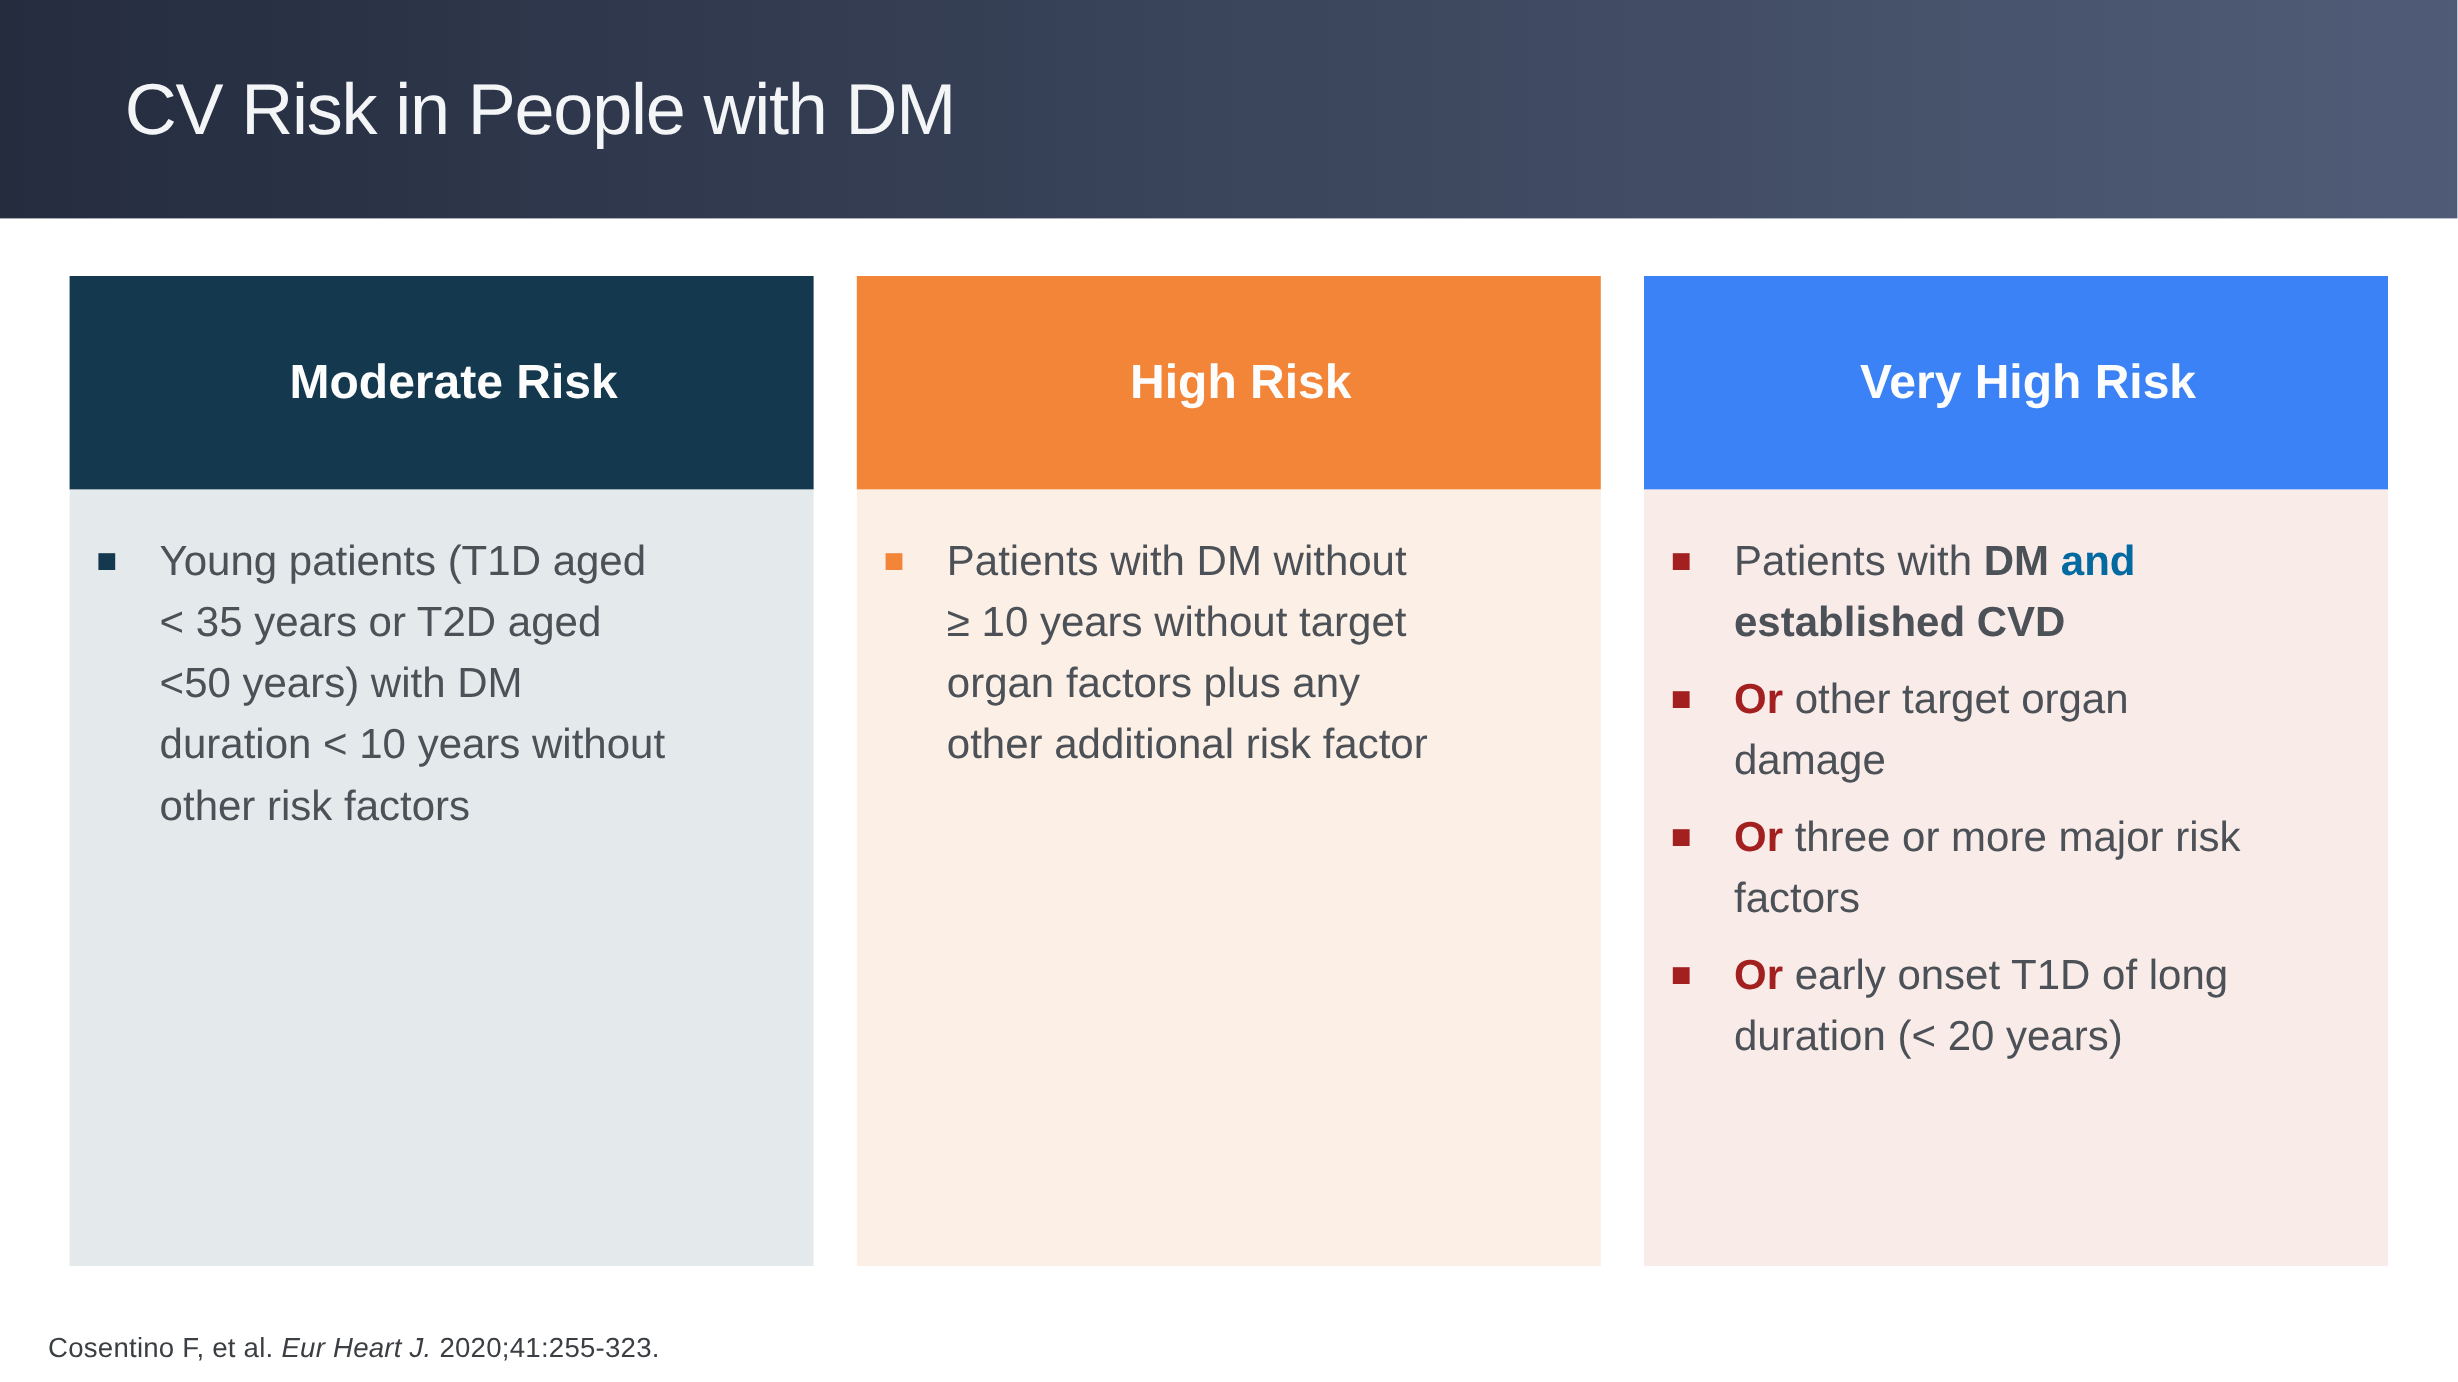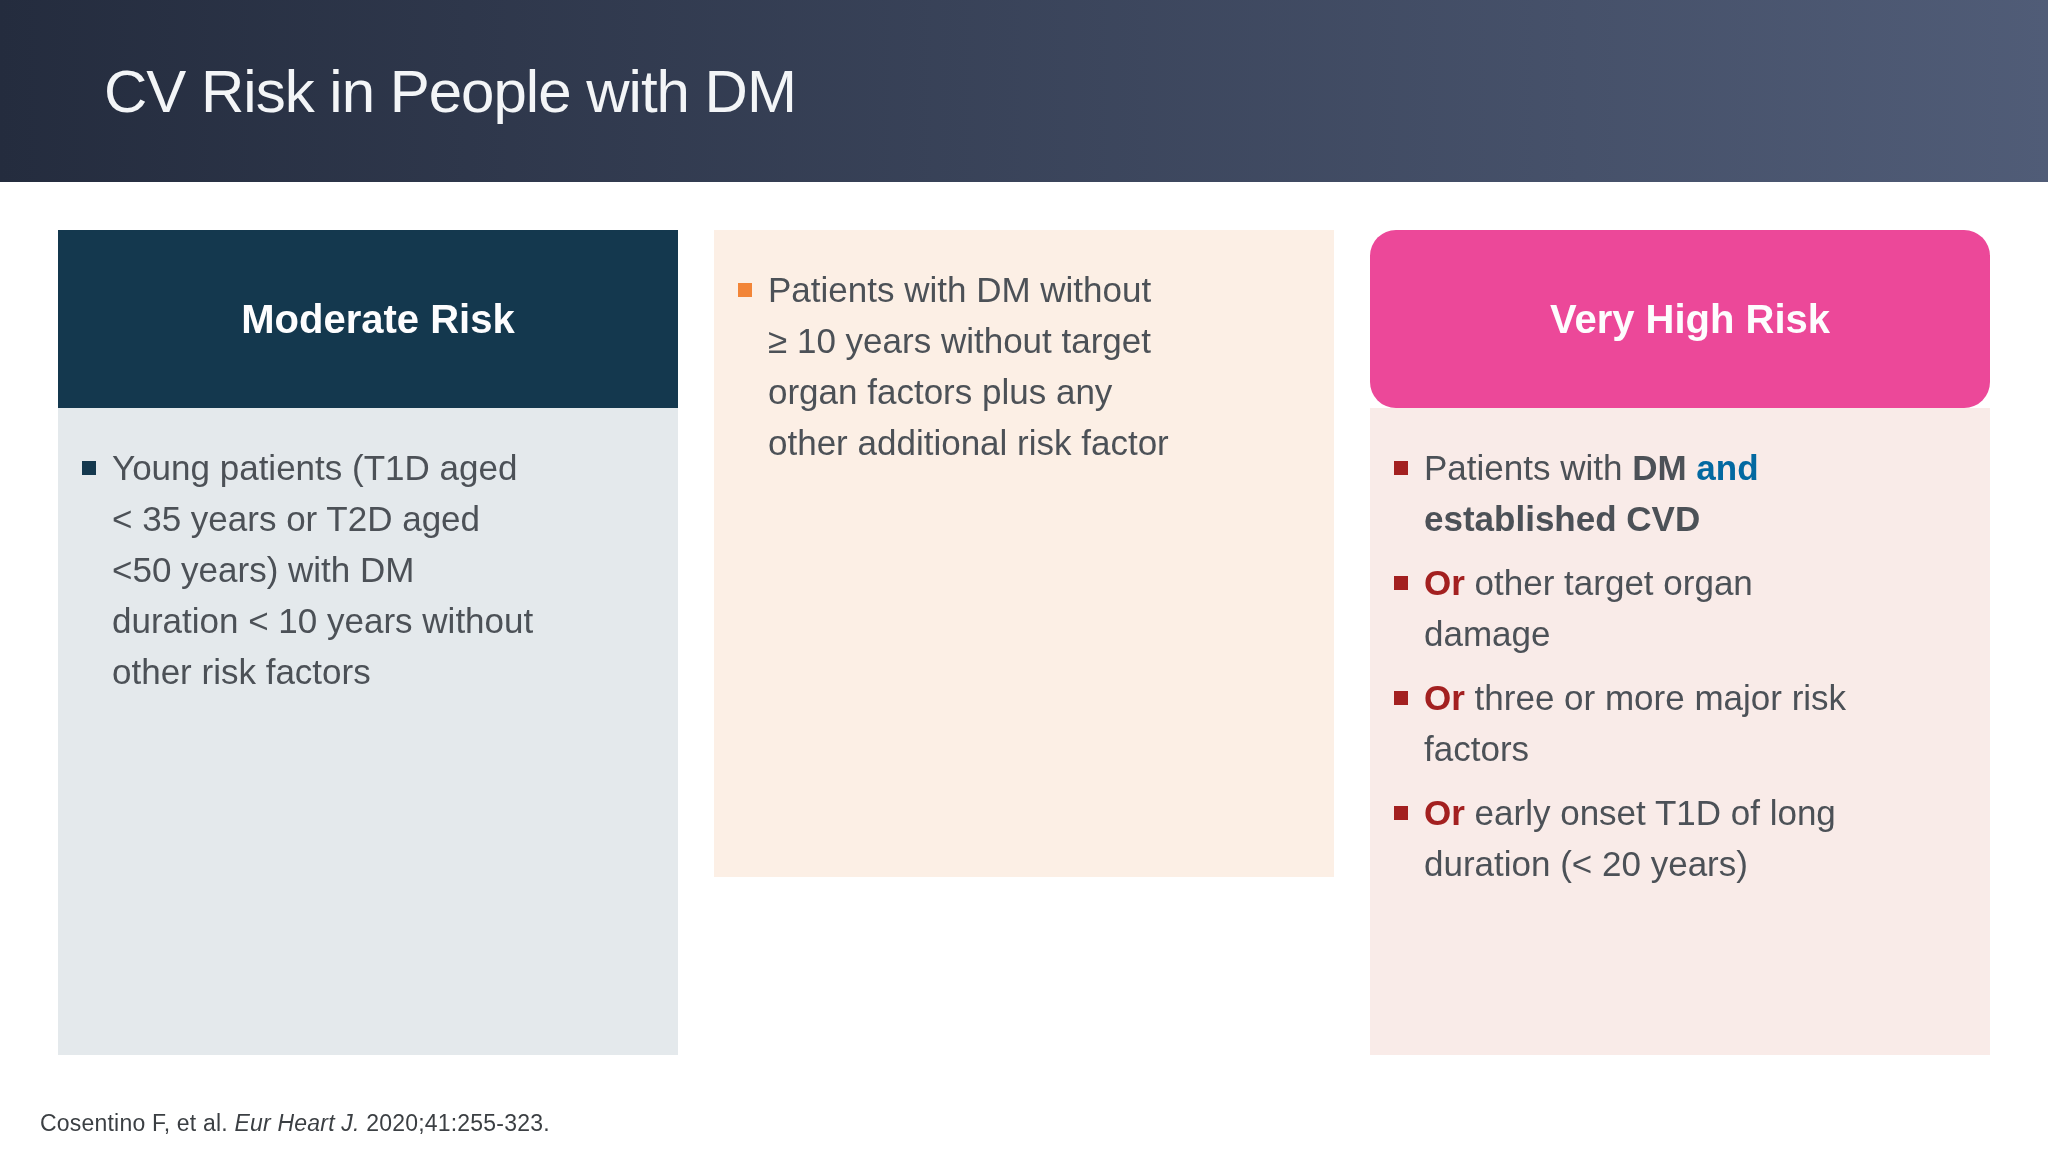--- a/index.html
+++ b/index.html
@@ -31,21 +31,21 @@
     height: 178px; flex: none;
     display: flex; align-items: center; justify-content: center;
     font-size: 40px; font-weight: 700; color: #fdfdfe; padding-left: 20px;
   }
   .card-body {
     height: 647px; flex: none;
     padding: 34px 26px 0 24px;
   }
   ul.items { list-style: none; }
   li.item {
-    display: grid; grid-template-columns: 14px 1fr; column-gap: 16px;
+    display: grid; grid-template-columns: 14px 1fr; column-gap: 37px;
     font-size: 35px; line-height: 51px; color: #4c5157;
     margin-bottom: 13px;
   }
   .bullet {
     width: 14px; height: 14px; margin-top: 19px;
     display: inline-block; flex: none;
   }
   .b { font-weight: 700; }
 
   
@@ -70,31 +70,32 @@
         <div class="card-body" style="background: rgb(228, 233, 236); color: rgb(76, 81, 87);">
           <ul class="items">
             <li class="item">
               <span class="bullet" style="background: rgb(20, 56, 78);"></span>
               <div class="text"><span>Young patients (T1D aged</span><br><span>&lt; 35 years or T2D aged</span><br><span>&lt;50 years) with DM</span><br><span>duration &lt; 10 years without</span><br><span>other risk factors</span></div>
             </li>
           </ul>
         </div>
       </section>
       <section class="card">
+        <div class="card-header" style="background: rgb(242, 133, 56);">High Risk</div>
         <div class="card-body" style="background: rgb(252, 239, 229); color: rgb(76, 81, 87);">
           <ul class="items">
             <li class="item">
               <span class="bullet" style="background: rgb(242, 133, 56);"></span>
               <div class="text"><span>Patients with DM without</span><br><span>≥ 10 years without target</span><br><span>organ factors plus any</span><br><span>other additional risk factor</span></div>
             </li>
           </ul>
         </div>
       </section>
       <section class="card">
-        <div class="card-header" style="background: #ec4899; border-radius: 26px;">Very High Risk</div>
+        <div class="card-header" style="background: #3b82f6;">Very High Risk</div>
         <div class="card-body" style="background: rgb(249, 235, 232); color: rgb(76, 81, 87);">
           <ul class="items">
             <li class="item">
               <span class="bullet" style="background: rgb(163, 32, 32);"></span>
               <div class="text"><span>Patients with </span><span class="b">DM </span><span class="b" style="color: #0369a1;">and</span><br><span class="b">established CVD</span></div>
             </li>
             <li class="item">
               <span class="bullet" style="background: rgb(163, 32, 32);"></span>
               <div class="text"><span class="b" style="color: rgb(163, 32, 32);">Or</span><span> other target organ</span><br><span>damage</span></div>
             </li>

